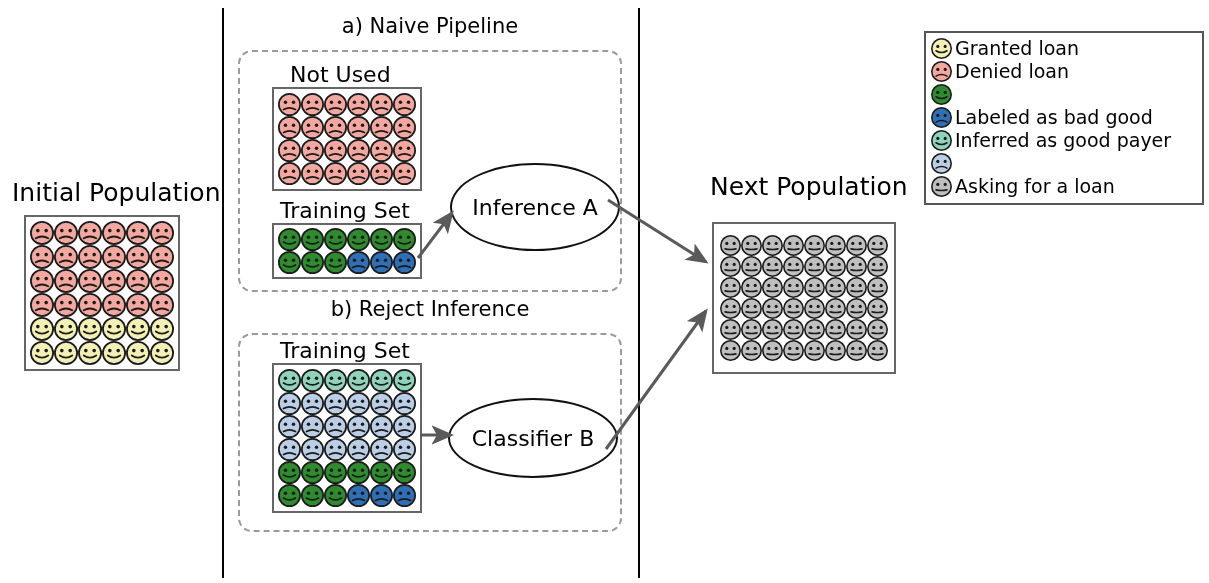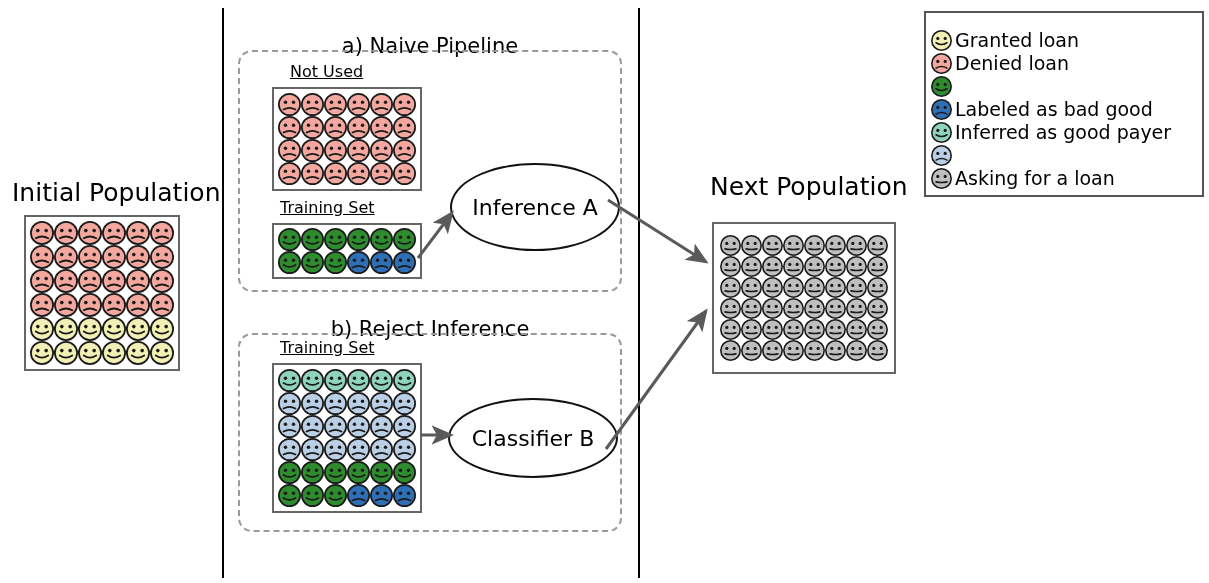--- a/index.html
+++ b/index.html
@@ -6,39 +6,39 @@
   body{width:1209px;height:583px;position:relative;overflow:hidden;
        font-family:"DejaVu Sans","Liberation Sans",sans-serif;color:#000;}
 
   
   .vsep{position:absolute;width:2px;background:#000;}
 
   
   .dashbox{position:absolute;border:2px dashed #9a9a9a;border-radius:14px;}
 
   
-  .sect-title{position:absolute;font-size:21px;text-align:center;white-space:nowrap;margin-top:20px;}
-  .grid-title{position:absolute;font-size:16px;white-space:nowrap;text-decoration:underline;}
+  .sect-title{position:absolute;font-size:21px;text-align:center;white-space:nowrap;}
+  .grid-title{position:absolute;font-size:22px;white-space:nowrap;}
   .big-title{position:absolute;font-size:25px;white-space:nowrap;}
 
   
   .gridbox{position:absolute;border:2px solid #666;background:#fff;
            display:flex;flex-direction:column;justify-content:center;align-items:center;}
   .frow{display:flex;flex-direction:row;}
   .face{display:block;}
 
   
   .ellipse{position:absolute;border:2px solid #111;border-radius:50%;background:#fff;
            display:flex;align-items:center;justify-content:center;font-size:22px;}
 
   
   #arrows{position:absolute;left:0;top:0;width:1209px;height:583px;pointer-events:none;}
 
   
-  .legend{position:absolute;border:2px solid #555;background:#fff;padding:16px 6px 4px 5px;}
+  .legend{position:absolute;border:2px solid #555;background:#fff;padding:4px 6px 4px 5px;margin-top:20px;}
   .legrow{display:flex;align-items:center;height:23px;}
   .legrow .lbl{font-size:19px;margin-left:3px;white-space:nowrap;line-height:1;}
 </style>
 </head>
 <body>
 
 <div class="vsep" style="left:222px;top:8px;height:570px;"></div>
 <div class="vsep" style="left:638px;top:8px;height:570px;"></div>
 
 <div class="big-title" style="left:12px;top:178px;">Initial Population</div>

